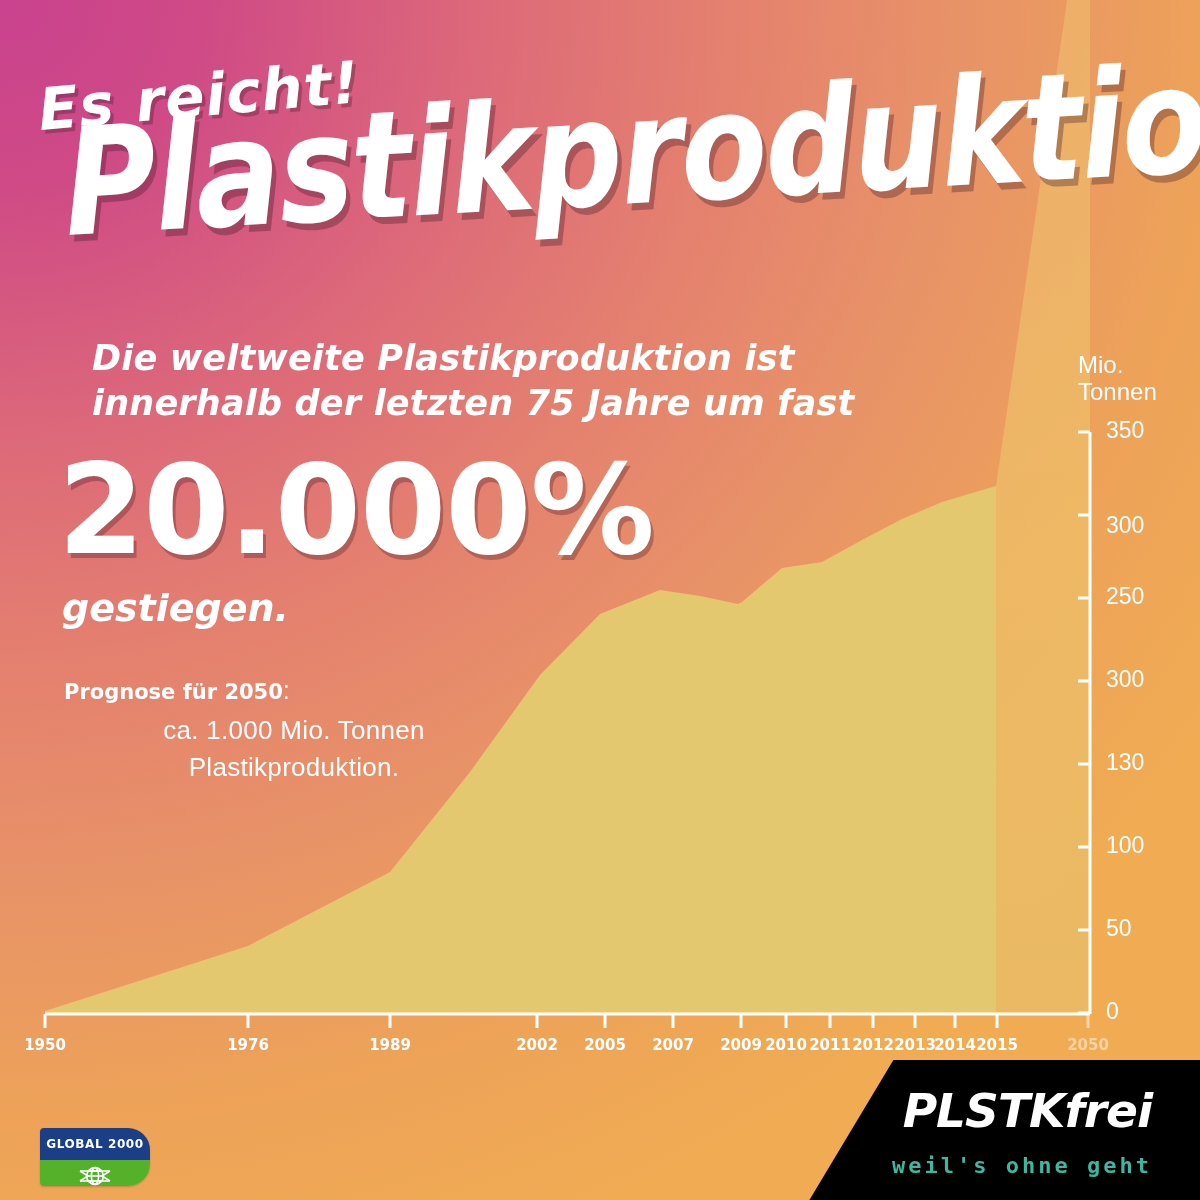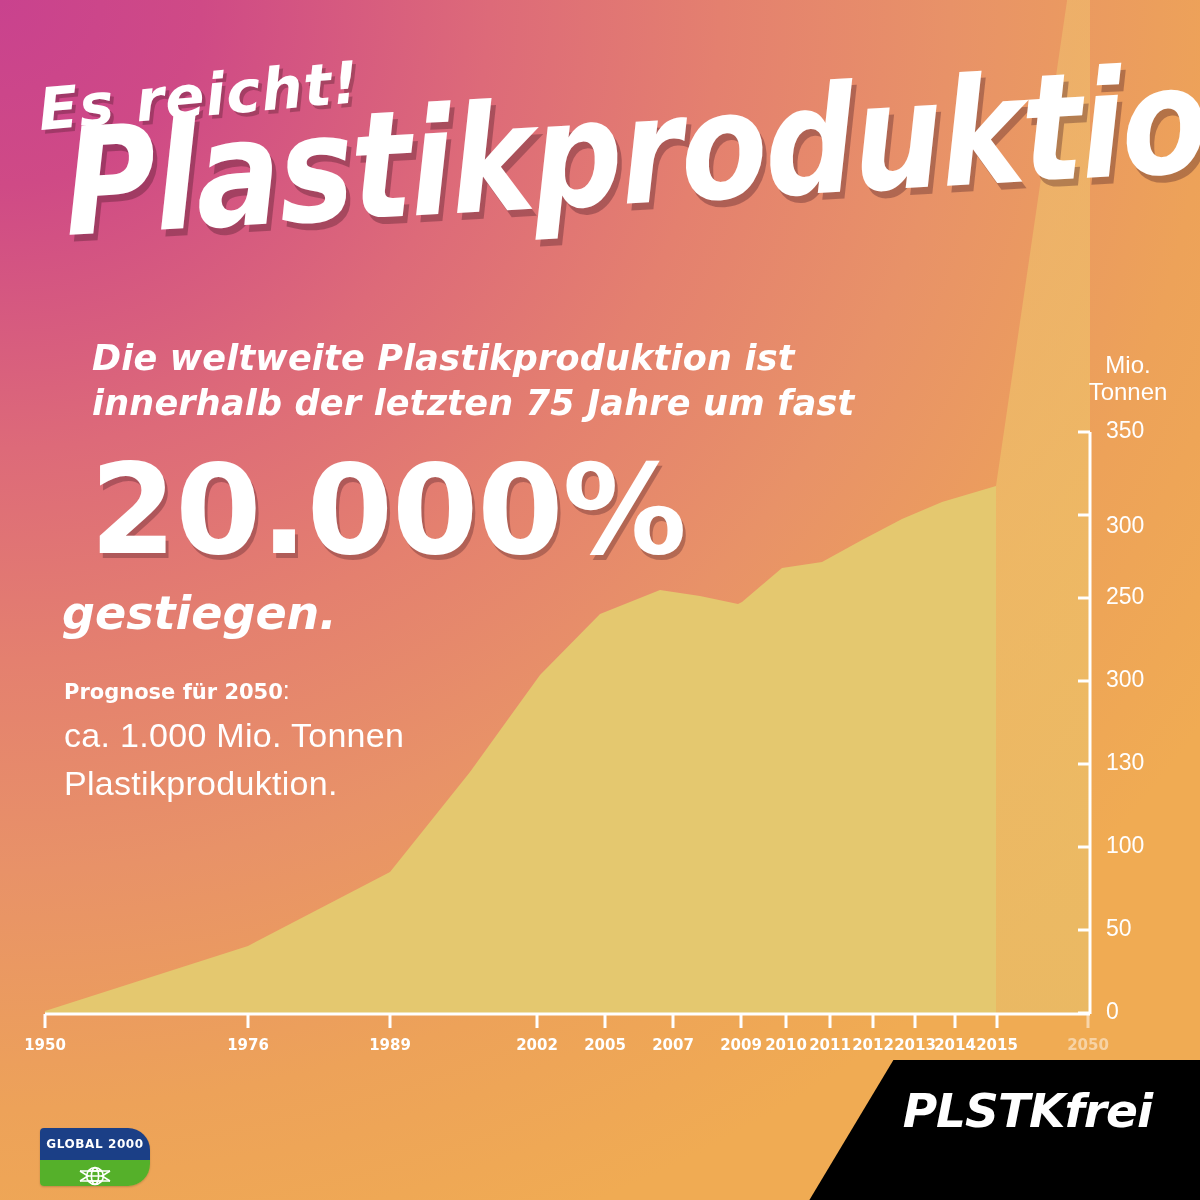--- a/index.html
+++ b/index.html
@@ -45,51 +45,51 @@
     font-size:35px;line-height:1.28;color:#fff;
     letter-spacing:.2px;
     margin-left:28px;
   }
   .bignum{
     position:absolute;left:58px;top:448px;
     font-family:"DejaVu Sans", sans-serif;
     font-weight:bold;font-size:124px;line-height:1;color:#fff;
     letter-spacing:-1px;
     text-shadow:3px 5px 0 rgba(60,20,30,.30);
-    margin-left:32px;
   }
   .gestiegen{
     position:absolute;left:62px;top:586px;
     font-family:"DejaVu Sans", sans-serif;
     font-style:italic;font-weight:bold;
-    font-size:46px;color:#fff;
+    font-size:38px;color:#fff;
   }
 
   
   .prognose{
     position:absolute;left:64px;top:676px;width:460px;color:#fff;
   }
   .prognose .pg-head{
     font-family:"DejaVu Sans", sans-serif;
     font-weight:bold;font-size:21px;line-height:1.35;
     display:inline;
   }
   .prognose .pg-colon{font-weight:normal;font-size:25px;}
   .prognose .pg-body{
     font-family:"Liberation Sans", sans-serif;
-    font-weight:300;font-size:34px;line-height:1.4;margin-top:6px;
+    font-weight:300;font-size:26px;line-height:1.4;margin-top:6px;
     letter-spacing:.3px;
+    text-align:center;
   }
 
   
   #chart{position:absolute;left:0;top:0;width:1200px;height:1200px;}
 
   .axis-title{
     position:absolute;right:22px;top:352px;width:100px;
-    text-align:center;color:#fff;
+    text-align:left;color:#fff;
     font-family:"Liberation Sans", sans-serif;
     font-weight:300;font-size:24px;line-height:1.12;
   }
   .ytick{
     position:absolute;color:#fff;
     font-family:"Liberation Sans", sans-serif;
     font-weight:300;font-size:23px;
     right:24px;text-align:left;width:70px;
   }
   .xtick{
@@ -269,14 +269,15 @@
           <path d="M32 8 L24 13 L32 18"></path>
           <line x1="2" y1="8" x2="32" y2="8"></line>
           <line x1="2" y1="18" x2="32" y2="18"></line>
         </g>
       </svg>
     </div>
   </div>
 
   <div class="plstk-shape"></div>
   <div class="plstk-name">PLSTKfrei</div>
+  <div class="plstk-tag">weil's ohne geht</div>
 
 </div>
 
 </body></html>

